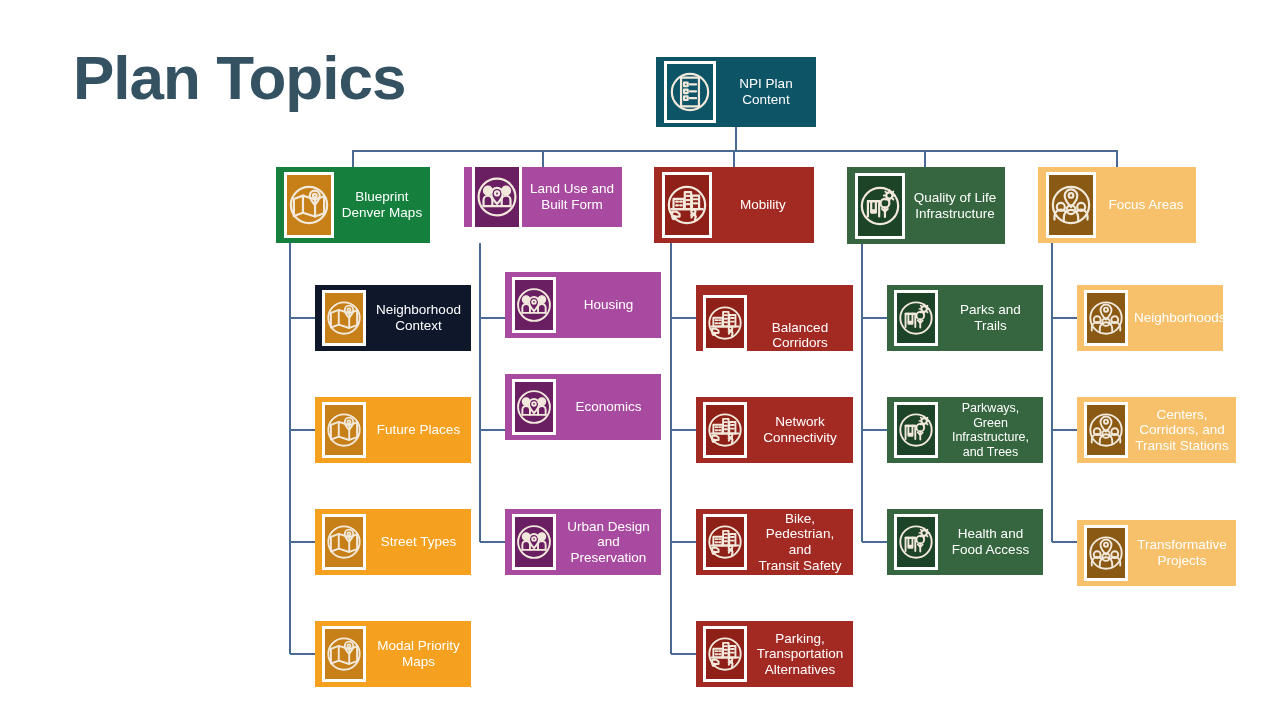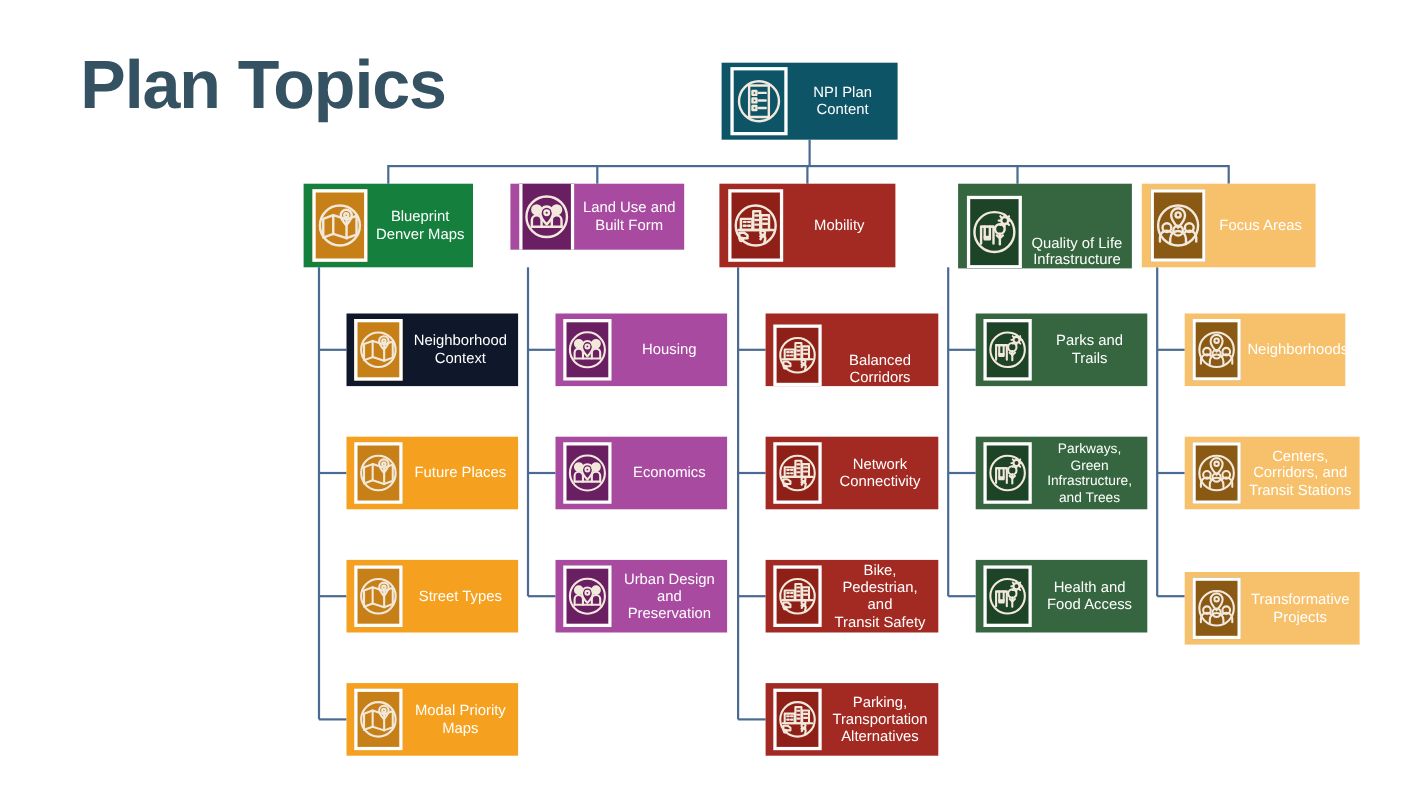--- a/index.html
+++ b/index.html
@@ -178,21 +178,21 @@
             <line x1="4.6" y1="19.0" x2="27.4" y2="19.0" fill="none" stroke="#F2E9DC" stroke-width="1.6" stroke-linecap="round" stroke-linejoin="round"></line>
             <path d="M5.2 24.4 h5.4 v-2.0 l-2.2 -1.6 h-3.2 z" fill="none" stroke="#F2E9DC" stroke-width="1.6" stroke-linecap="round" stroke-linejoin="round"></path>
             <circle cx="6.6" cy="25.1" r="1.1" fill="none" stroke="#F2E9DC" stroke-width="1.6" stroke-linecap="round" stroke-linejoin="round"></circle>
             <circle cx="20.6" cy="20.8" r="1.5" fill="none" stroke="#F2E9DC" stroke-width="1.6" stroke-linecap="round" stroke-linejoin="round"></circle>
             <path d="M20.6 22.4 l-1.4 2.6 M20.6 22.4 l1.8 2.0 l-0.6 2.6" fill="none" stroke="#F2E9DC" stroke-width="1.6" stroke-linecap="round" stroke-linejoin="round"></path>
             <path d="M19.0 23.2 l3.0 -0.4" fill="none" stroke="#F2E9DC" stroke-width="1.6" stroke-linecap="round" stroke-linejoin="round"></path>
           </svg>
         </div>
         <div class="label">Mobility</div>
       </div>
-      <div class="node lvl1" style="left: 854px; top: 167px; width: 158px; height: 77px; background: rgb(53, 102, 63); align-items: flex-end;">
+      <div class="node lvl1" style="left: 830px; top: 167px; width: 158px; height: 77px; background: rgb(53, 102, 63);">
         <div class="badge" style="width: 50px; height: 66px; margin-left: 8px; background: rgb(30, 68, 40);">
           <svg width="44" height="44" viewBox="0 0 32 32" aria-hidden="true">
             <circle cx="16" cy="16" r="13.2" fill="none" stroke="#F2E9DC" stroke-width="1.6" stroke-linecap="round" stroke-linejoin="round"></circle>
             <path d="M7.2 23.6 v-11.2 h8.2 v11.2" fill="none" stroke="#F2E9DC" stroke-width="1.6" stroke-linecap="round" stroke-linejoin="round"></path>
             <line x1="7.2" y1="12.4" x2="15.4" y2="12.4" fill="none" stroke="#F2E9DC" stroke-width="1.6" stroke-linecap="round" stroke-linejoin="round"></line>
             <line x1="9.6" y1="12.4" x2="9.6" y2="19.2" fill="none" stroke="#F2E9DC" stroke-width="1.6" stroke-linecap="round" stroke-linejoin="round"></line>
             <line x1="13.0" y1="12.4" x2="13.0" y2="19.2" fill="none" stroke="#F2E9DC" stroke-width="1.6" stroke-linecap="round" stroke-linejoin="round"></line>
             <rect x="9.6" y="19.2" width="3.4" height="1.6" fill="none" stroke="#F2E9DC" stroke-width="1.6" stroke-linecap="round" stroke-linejoin="round"></rect>
             <line x1="19.6" y1="24.0" x2="19.6" y2="17.0" fill="none" stroke="#F2E9DC" stroke-width="1.6" stroke-linecap="round" stroke-linejoin="round"></line>
             <circle cx="19.6" cy="14.0" r="3.2" fill="none" stroke="#F2E9DC" stroke-width="1.6" stroke-linecap="round" stroke-linejoin="round"></circle>
@@ -277,36 +277,36 @@
             <path d="M5 11.6 L11.6 9.2 L20.4 12 L27 9.6 L27 22 L20.4 24.4 L11.6 21.6 L5 24 Z" fill="none" stroke="#F2E9DC" stroke-width="1.6" stroke-linecap="round" stroke-linejoin="round"></path>
             <line x1="11.6" y1="9.2" x2="11.6" y2="21.6" fill="none" stroke="#F2E9DC" stroke-width="1.6" stroke-linecap="round" stroke-linejoin="round"></line>
             <line x1="20.4" y1="12" x2="20.4" y2="24.4" fill="none" stroke="#F2E9DC" stroke-width="1.6" stroke-linecap="round" stroke-linejoin="round"></line>
             <path d="M20.2 5.6 a3.6 3.6 0 0 1 3.6 3.6 c0 2.6 -3.6 6.6 -3.6 6.6 s-3.6 -4 -3.6 -6.6 a3.6 3.6 0 0 1 3.6 -3.6 z" fill="none" stroke="#F2E9DC" stroke-width="1.6" stroke-linecap="round" stroke-linejoin="round"></path>
             <circle cx="20.2" cy="9.2" r="1.3" fill="none" stroke="#F2E9DC" stroke-width="1.6" stroke-linecap="round" stroke-linejoin="round"></circle>
           </svg>
         </div>
         <div class="label">Modal Priority
 Maps</div>
       </div>
-      <div class="node lvl2" style="left: 488px; top: 285px; width: 156px; height: 66px; background: rgb(168, 75, 160);">
+      <div class="node lvl2" style="left: 488px; top: 272px; width: 156px; height: 66px; background: rgb(168, 75, 160);">
         <div class="badge" style="width: 44px; height: 56px; margin-left: 7px; background: rgb(107, 31, 99);">
           <svg width="38" height="38" viewBox="0 0 32 32" aria-hidden="true">
             <circle cx="16" cy="16" r="13.4" fill="none" stroke="#F2E9DC" stroke-width="1.6" stroke-linecap="round" stroke-linejoin="round"></circle>
             <circle cx="9.4" cy="11.4" r="3.1" fill="#F2E9DC" stroke="#F2E9DC" stroke-width="1.2"></circle>
             <circle cx="22.6" cy="11.4" r="3.1" fill="#F2E9DC" stroke="#F2E9DC" stroke-width="1.2"></circle>
             <path d="M16 9.3 a4.2 4.2 0 0 1 4.2 4.2 c0 3.1 -4.2 7.6 -4.2 7.6 s-4.2 -4.5 -4.2 -7.6 a4.2 4.2 0 0 1 4.2 -4.2 z" fill="none" stroke="#F2E9DC" stroke-width="1.6" stroke-linecap="round" stroke-linejoin="round"></path>
             <circle cx="16" cy="13.4" r="1.5" fill="none" stroke="#F2E9DC" stroke-width="1.6" stroke-linecap="round" stroke-linejoin="round"></circle>
             <path d="M6.2 22.6 v-4.3 a3.2 3.2 0 0 1 3.2 -3.2 a3.2 3.2 0 0 1 3.2 3.2 v4.3" fill="none" stroke="#F2E9DC" stroke-width="1.6" stroke-linecap="round" stroke-linejoin="round"></path>
             <path d="M19.4 22.6 v-4.3 a3.2 3.2 0 0 1 3.2 -3.2 a3.2 3.2 0 0 1 3.2 3.2 v4.3" fill="none" stroke="#F2E9DC" stroke-width="1.6" stroke-linecap="round" stroke-linejoin="round"></path>
             <path d="M6.2 22.6 h19.6" fill="none" stroke="#F2E9DC" stroke-width="1.6" stroke-linecap="round" stroke-linejoin="round"></path>
           </svg>
         </div>
         <div class="label">Housing</div>
       </div>
-      <div class="node lvl2" style="left: 488px; top: 397px; width: 156px; height: 66px; background: rgb(168, 75, 160);">
+      <div class="node lvl2" style="left: 488px; top: 374px; width: 156px; height: 66px; background: rgb(168, 75, 160);">
         <div class="badge" style="width: 44px; height: 56px; margin-left: 7px; background: rgb(107, 31, 99);">
           <svg width="38" height="38" viewBox="0 0 32 32" aria-hidden="true">
             <circle cx="16" cy="16" r="13.4" fill="none" stroke="#F2E9DC" stroke-width="1.6" stroke-linecap="round" stroke-linejoin="round"></circle>
             <circle cx="9.4" cy="11.4" r="3.1" fill="#F2E9DC" stroke="#F2E9DC" stroke-width="1.2"></circle>
             <circle cx="22.6" cy="11.4" r="3.1" fill="#F2E9DC" stroke="#F2E9DC" stroke-width="1.2"></circle>
             <path d="M16 9.3 a4.2 4.2 0 0 1 4.2 4.2 c0 3.1 -4.2 7.6 -4.2 7.6 s-4.2 -4.5 -4.2 -7.6 a4.2 4.2 0 0 1 4.2 -4.2 z" fill="none" stroke="#F2E9DC" stroke-width="1.6" stroke-linecap="round" stroke-linejoin="round"></path>
             <circle cx="16" cy="13.4" r="1.5" fill="none" stroke="#F2E9DC" stroke-width="1.6" stroke-linecap="round" stroke-linejoin="round"></circle>
             <path d="M6.2 22.6 v-4.3 a3.2 3.2 0 0 1 3.2 -3.2 a3.2 3.2 0 0 1 3.2 3.2 v4.3" fill="none" stroke="#F2E9DC" stroke-width="1.6" stroke-linecap="round" stroke-linejoin="round"></path>
             <path d="M19.4 22.6 v-4.3 a3.2 3.2 0 0 1 3.2 -3.2 a3.2 3.2 0 0 1 3.2 3.2 v4.3" fill="none" stroke="#F2E9DC" stroke-width="1.6" stroke-linecap="round" stroke-linejoin="round"></path>
             <path d="M6.2 22.6 h19.6" fill="none" stroke="#F2E9DC" stroke-width="1.6" stroke-linecap="round" stroke-linejoin="round"></path>

